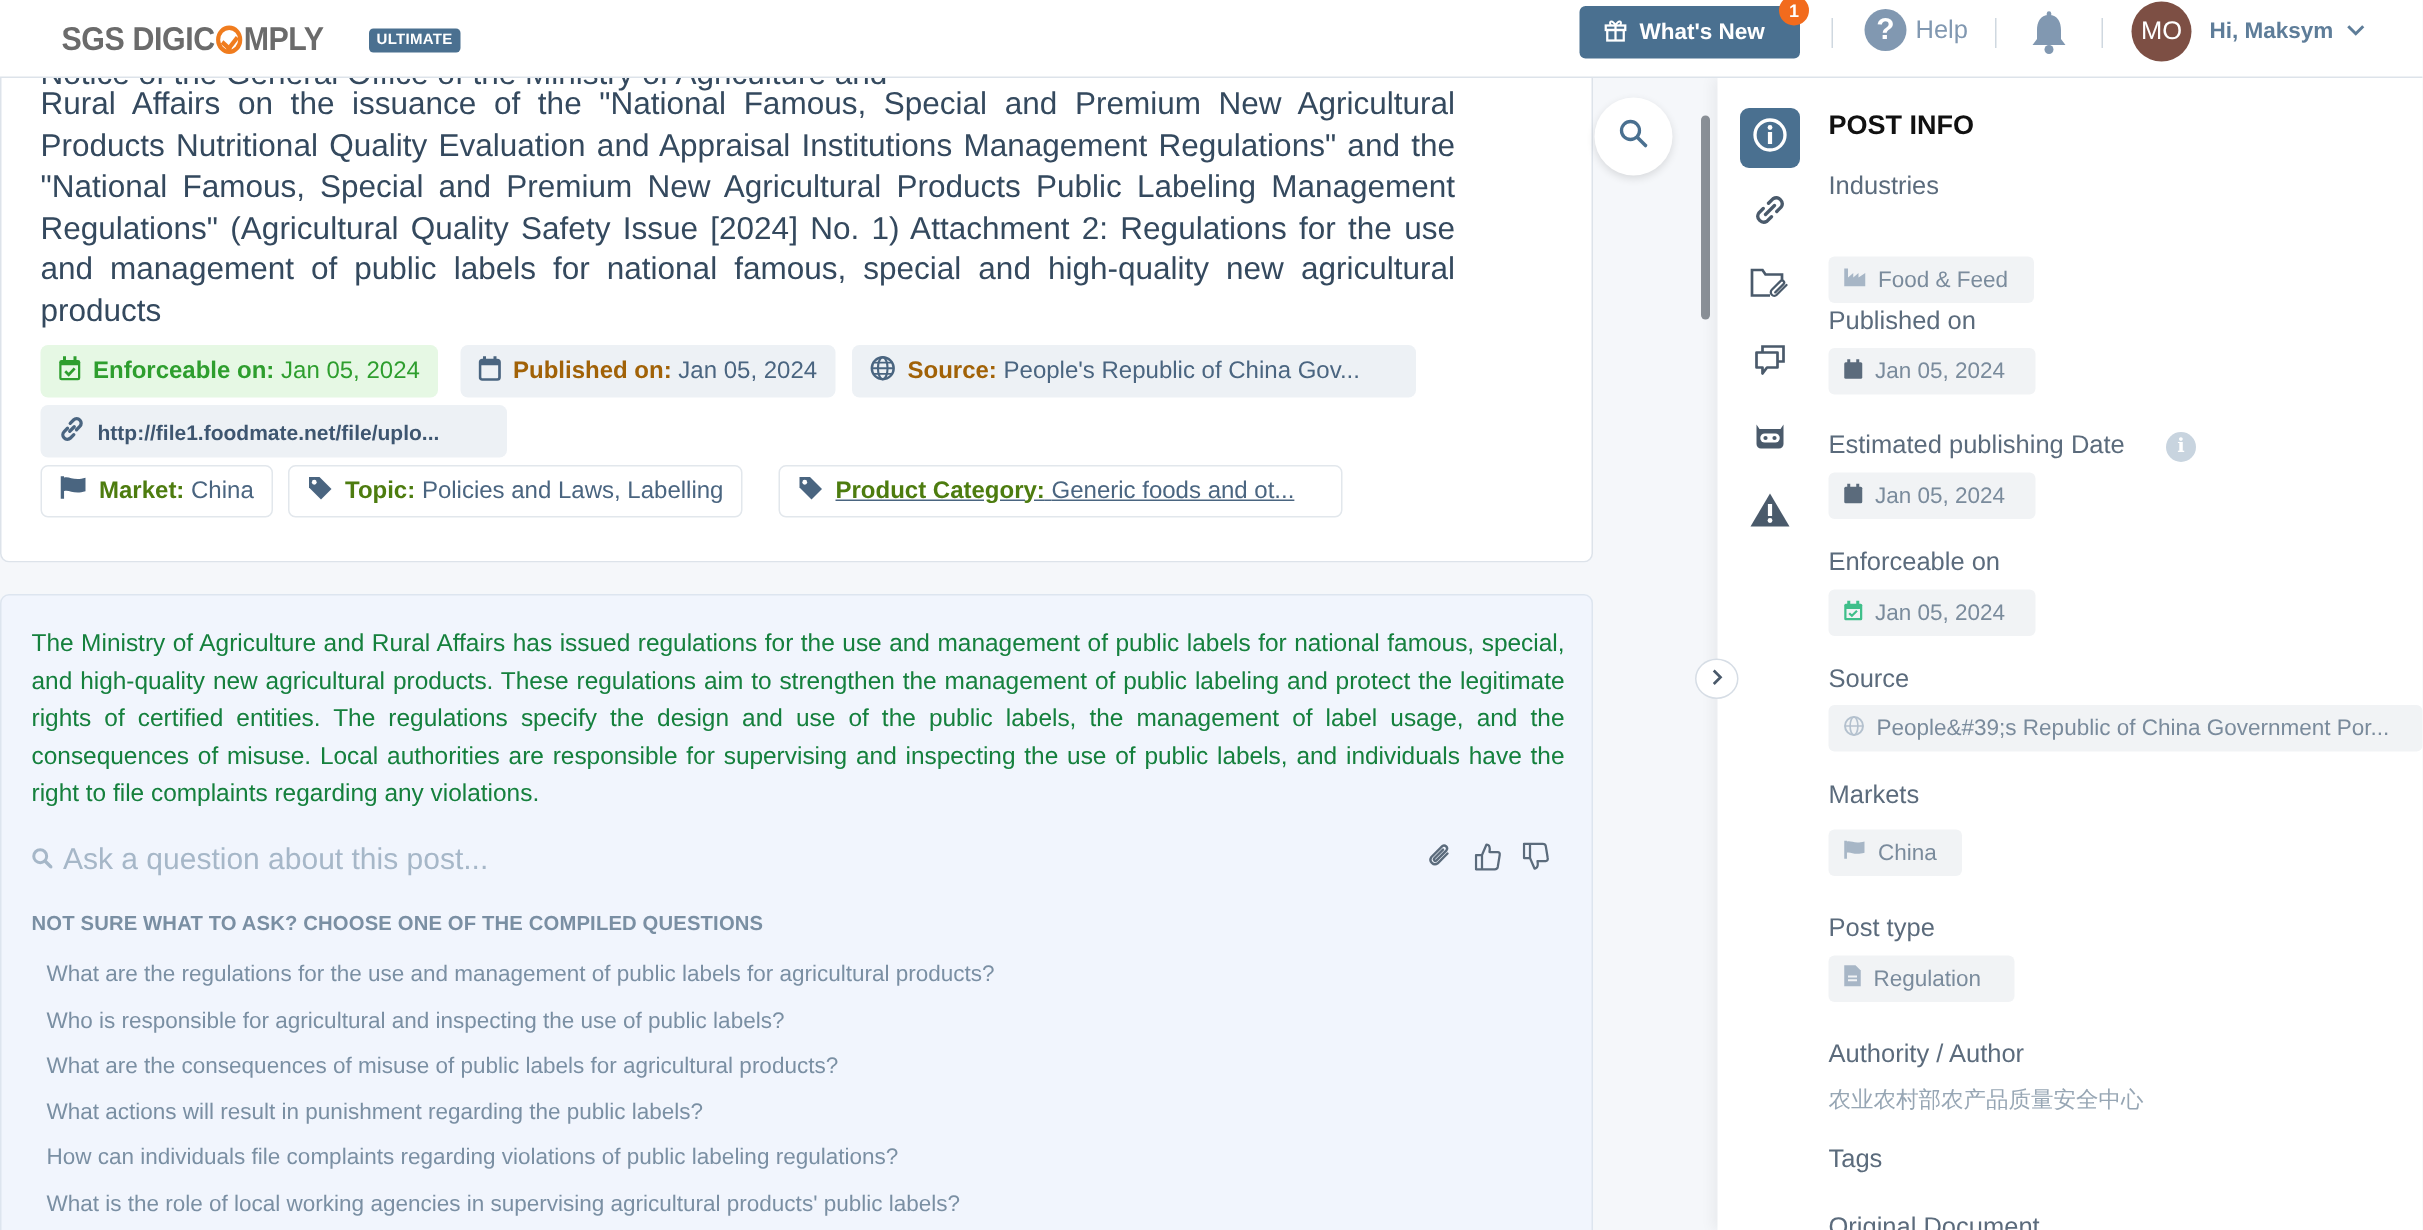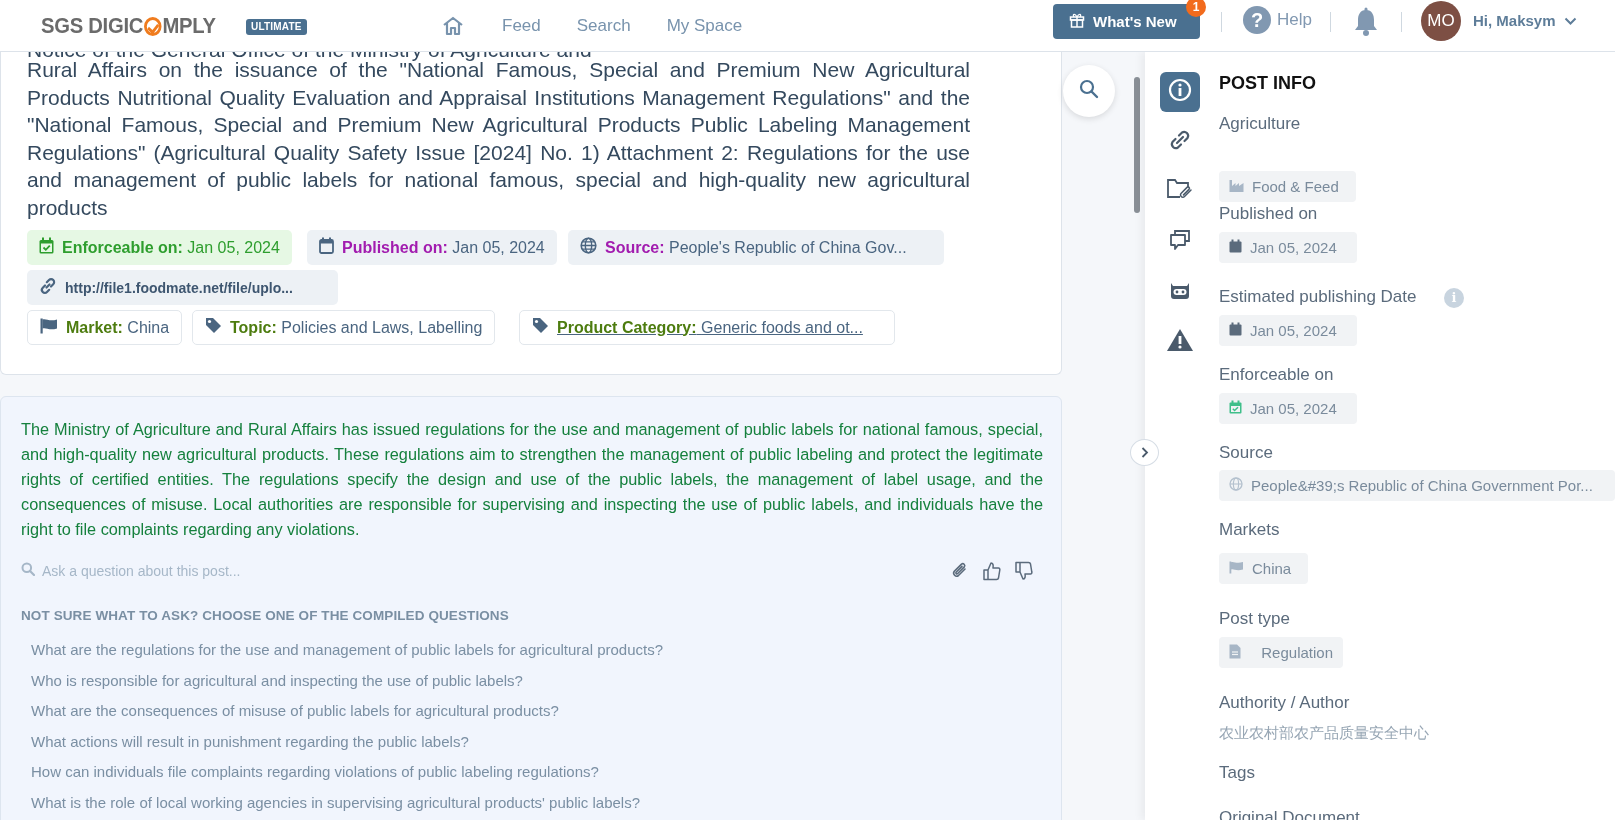--- a/index.html
+++ b/index.html
@@ -20,33 +20,33 @@
   .bell { position: absolute; left: 1352px; top: 7px; }
   .avatar { position: absolute; left: 1421px; top: 1px; width: 40px; height: 40px; border-radius: 50%; background: #7d4f44; color: #fff; font-size: 17px; text-align: center; line-height: 40px; }
   .hi { position: absolute; left: 1473px; top: 12px; color: #5e7d99; font-size: 15px; font-weight: 700; display: flex; align-items: center; gap: 8px; }
 
   .main-card { position: absolute; left: 0; top: 52px; width: 1062px; height: 323px; background: #fff; border: 1px solid #dde3ea; border-top: none; border-radius: 0 0 6px 6px; overflow: hidden; }
   .title-cut { position: absolute; left: 26px; top: -16px; width: 943px; font-size: 21px; line-height: 27.5px; color: #34495e; text-align: justify; }
   .title { position: absolute; left: 26px; top: 4px; width: 943px; font-size: 21px; line-height: 27.5px; color: #34495e; text-align: justify; }
   .chip { position: absolute; height: 35px; border-radius: 5px; display: flex; align-items: center; padding: 0 12px; font-size: 16px; white-space: nowrap; gap: 8px; }
   .chip b { font-weight: 700; }
   .chip.gray { background: #edf1f5; color: #4a6580; }
-  .chip.gray b { color: #a21caf; }
+  .chip.gray b { color: #a16207; }
   .chip.green { background: #e6f8e4; color: #2e9e2e; }
   .chip.outline { background: #fff; border: 1px solid #e2e7ec; color: #4a6580; }
   .chip.outline b { color: #4d7c0f; }
   .chip.link { font-size: 14px; font-weight: 700; color: #3e5670; }
 
   .fab-search { position: absolute; left: 1063px; top: 65px; width: 52px; height: 52px; border-radius: 50%; background: #fff; box-shadow: 0 2px 6px rgba(0,0,0,0.12); display: flex; align-items: center; justify-content: center; }
   .scroll-track { position: absolute; left: 1131px; top: 52px; width: 10px; height: 768px; }
   .scroll-thumb { position: absolute; left: 1134px; top: 77px; width: 6px; height: 136px; background: #8a9097; border-radius: 3px; }
 
   .ai-card { position: absolute; left: 0; top: 396px; width: 1062px; height: 440px; background: #f1f5fd; border: 1px solid #dde5ef; border-radius: 6px; }
   .summary { position: absolute; left: 20px; top: 20px; width: 1022px; font-size: 16.3px; line-height: 25px; color: #15803d; text-align: justify; }
-  .ask { position: absolute; left: 20px; top: 165px; display: flex; align-items: flex-end; gap: 7px; color: #a6b7c8; font-size: 14px; }
+  .ask { position: absolute; left: 20px; top: 165px; display: flex; align-items: flex-end; gap: 7px; color: #a6b7c8; font-size: 20px; }
   .ask-actions { position: absolute; left: 948px; top: 163px; display: flex; gap: 10px; }
   .ask-actions span { width: 22px; height: 22px; display: flex; align-items: center; justify-content: center; }
   .compiled-h { position: absolute; left: 20px; top: 211px; font-size: 13.5px; font-weight: 700; color: #7a8fa3; letter-spacing: 0.1px; }
   .questions { position: absolute; left: 30px; top: 244px; }
   .questions div { height: 30.6px; font-size: 15px; color: #7a8fa3; white-space: nowrap; }
 
   .side { position: absolute; left: 1145px; top: 52px; width: 470px; height: 768px; background: #fff; box-shadow: -4px 0 8px rgba(0,0,0,0.05); }
   .side-icons { position: absolute; left: 1160px; top: 72px; width: 40px; }
   .side-icon { width: 40px; height: 40px; border-radius: 6px; display: flex; align-items: center; justify-content: center; margin-bottom: 10px; }
   .side-icon.active { background: #4a7090; }
@@ -61,30 +61,20 @@
 <body>
 
 <div class="topbar">
   <div class="logo">
     <span>SGS DIGIC</span>
       <span class="o"></span>
       <span>MPLY</span>
   </div>
   <div class="badge-ultimate">ULTIMATE</div>
 
-  <nav class="nav">
-    <span class="home">
-      <svg width="22" height="20" viewBox="0 0 22 20">
-          <path d="M2 9 L11 2 L20 9 M5 7 V18 H9 V12 H13 V18 H17 V7" fill="none" stroke="#7893ad" stroke-width="2.2" stroke-linejoin="round"></path>
-        </svg>
-    </span>
-    <a>Feed</a>
-    <a>Search</a>
-    <a>My Space</a>
-  </nav>
 
   <div class="whatsnew">
     <span>
       <svg width="16" height="16" viewBox="0 0 16 16">
           <rect x="1.5" y="5" width="13" height="3" fill="none" stroke="#fff" stroke-width="1.5"></rect>
           <rect x="2.5" y="8" width="11" height="7" fill="none" stroke="#fff" stroke-width="1.5"></rect>
           <line x1="8" y1="5" x2="8" y2="15" stroke="#fff" stroke-width="1.5"></line>
           <path d="M8 5 C6 1 3 2 5 5 M8 5 C10 1 13 2 11 5" fill="none" stroke="#fff" stroke-width="1.3"></path>
         </svg>
     </span>
@@ -305,21 +295,21 @@
           <path d="M14 2 L27 24 H1 Z" fill="#4a5a6b"></path>
           <rect x="12.6" y="9" width="2.8" height="8" fill="#fff"></rect>
           <circle cx="14" cy="20" r="1.6" fill="#fff"></circle>
         </svg>
     </span>
   </div>
 </div>
 
 <div class="info-head">POST INFO</div>
 
-<div class="lbl" style="top:114px">Agriculture</div>
+<div class="lbl" style="top:114px">Industries</div>
 <div class="pill" style="top:147px; width:137px;margin-top:24px;">
   <span>
     <svg width="15" height="13" viewBox="0 0 15 13">
         <path d="M0.5 13 V1 H3 V7 L6.5 4 V7 L10 4 V7 L14.5 4 V13 Z" fill="#a7b6c6"></path>
       </svg>
   </span>
   <span>Food &amp; Feed</span>
 </div>
 
 <div class="lbl" style="top:204px">Published on</div>
@@ -378,21 +368,21 @@
   <span>
     <svg width="15" height="13" viewBox="0 0 15 13">
         <rect x="0.5" y="0.5" width="1.8" height="12" fill="#a7b6c6"></rect>
         <path d="M2 1.2 C5 0 7 3 14 1 V8.5 C7 10.5 5 7.5 2 8.5 Z" fill="#a7b6c6"></path>
       </svg>
   </span>
   <span>China</span>
 </div>
 
 <div class="lbl" style="top:609px">Post type</div>
-<div class="pill" style="top:637px; width:124px;justify-content:space-between;">
+<div class="pill" style="top:637px; width:124px;">
   <span>
     <svg width="12" height="15" viewBox="0 0 12 15">
         <path d="M0.5 0.5 H8 L11.5 4 V14.5 H0.5 Z" fill="#a7b6c6"></path>
         <line x1="3" y1="8" x2="9" y2="8" stroke="#f1f3f5" stroke-width="1.2"></line>
         <line x1="3" y1="10.5" x2="9" y2="10.5" stroke="#f1f3f5" stroke-width="1.2"></line>
       </svg>
   </span>
   <span>Regulation</span>
 </div>
 

